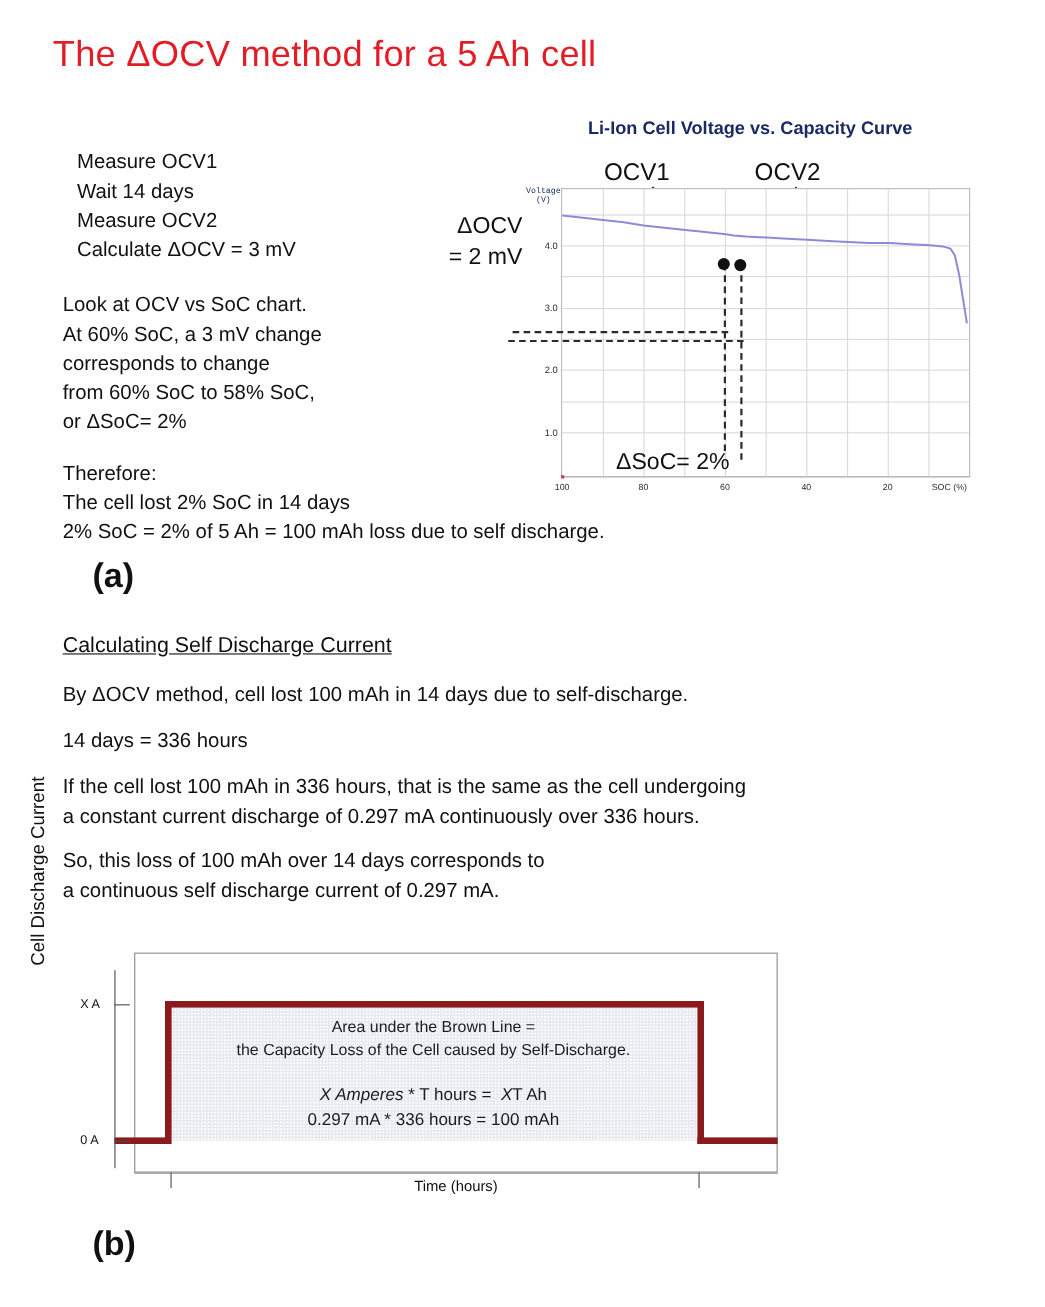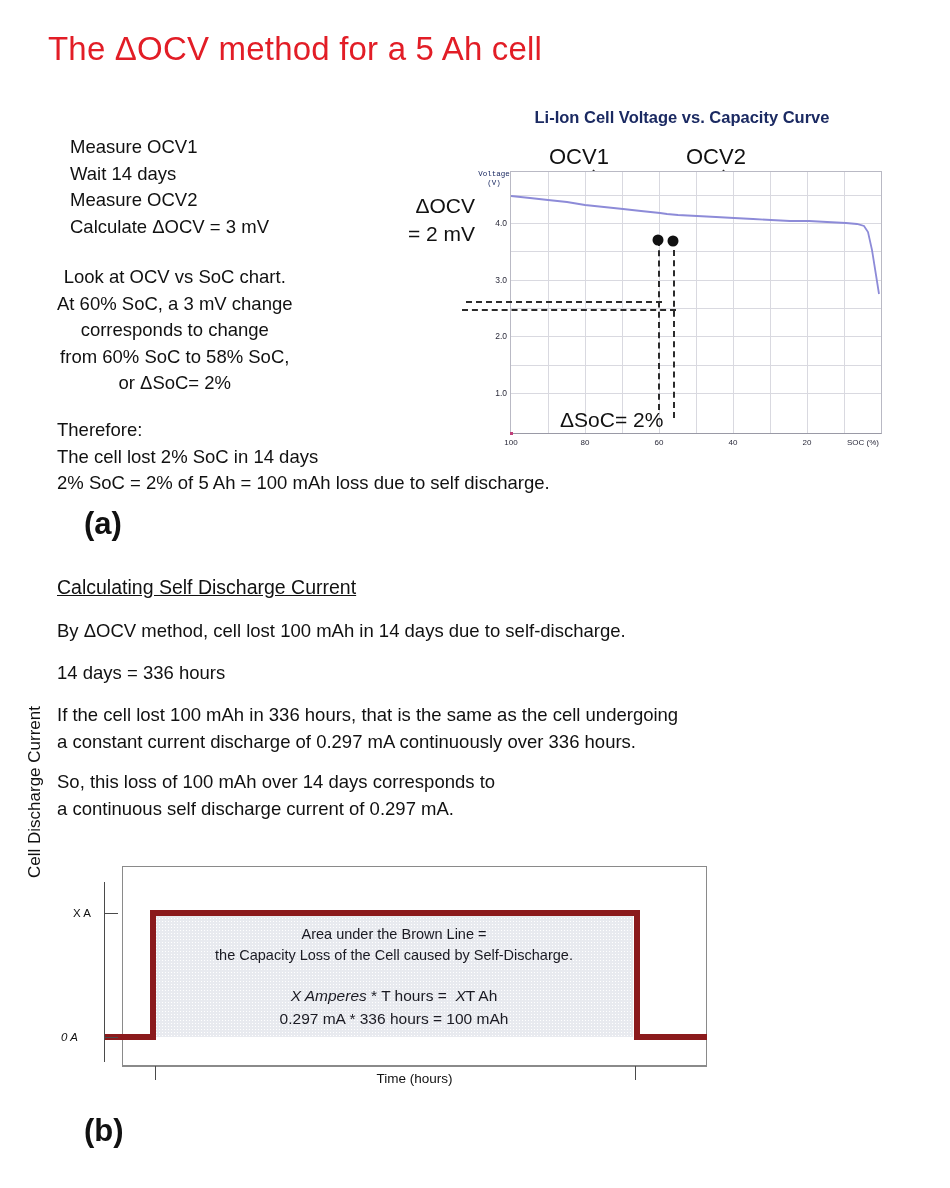--- a/index.html
+++ b/index.html
@@ -37,21 +37,20 @@
     white-space: pre;
     margin-left: 13px;
   }
   #interp-block {
     position: absolute;
     left: 57px;
     top: 264px;
     font-size: 18.5px;
     line-height: 26.5px;
     white-space: pre;
-    text-align: center;
   }
   #conclusion-block {
     position: absolute;
     left: 57px;
     top: 417px;
     font-size: 18.5px;
     line-height: 26.5px;
     white-space: pre;
   }
   #label-a {
@@ -487,21 +486,21 @@
   <div id="sd-annotation">Area under the Brown Line =
 the Capacity Loss of the Cell caused by Self-Discharge.</div>
 
   <div id="sd-formula"><span class="ital">X Amperes</span><span> * T hours =  </span><span class="ital">X</span><span>T Ah</span>
 <span>0.297 mA * 336 hours = 100 mAh</span></div>
 
   <div id="sd-yaxis"></div>
   <div class="sd-ytick-mark" style="left:47px; top:47px;"></div>
   <div class="sd-ytick-mark" style="left:47px; top:171px;"></div>
   <div class="sd-ytick-lab" style="left:16px; top:47px;">X A</div>
-  <div class="sd-ytick-lab" style="left:4px; top:171px;font-style:italic;">0 A</div>
+  <div class="sd-ytick-lab" style="left:16px; top:171px;">0 A</div>
 
   <div id="sd-xaxis"></div>
   <div class="sd-xtick-mark" style="left:98px;"></div>
   <div class="sd-xtick-mark" style="left:578px;"></div>
   <div id="sd-xlabel">Time (hours)</div>
 </div>
 
 <div id="label-b">(b)</div>
 
 </body></html>

